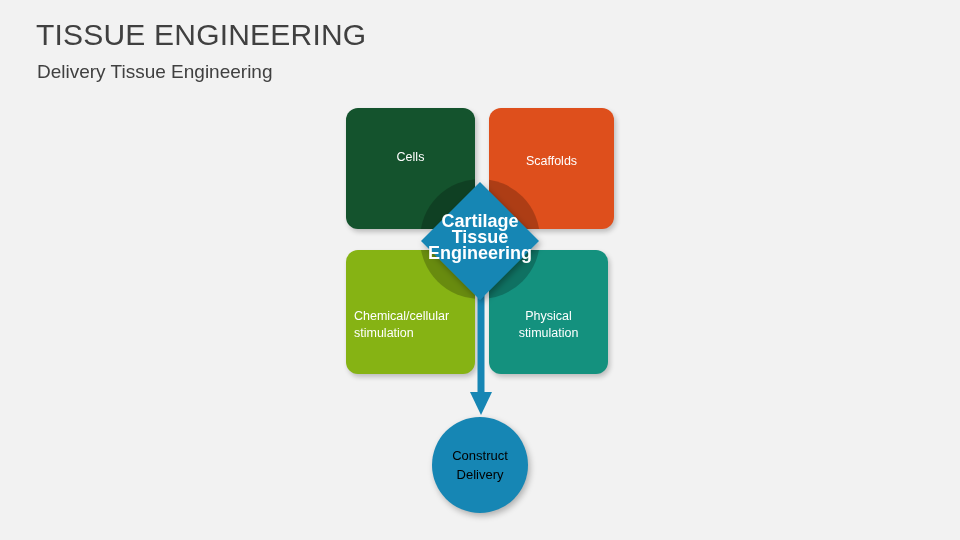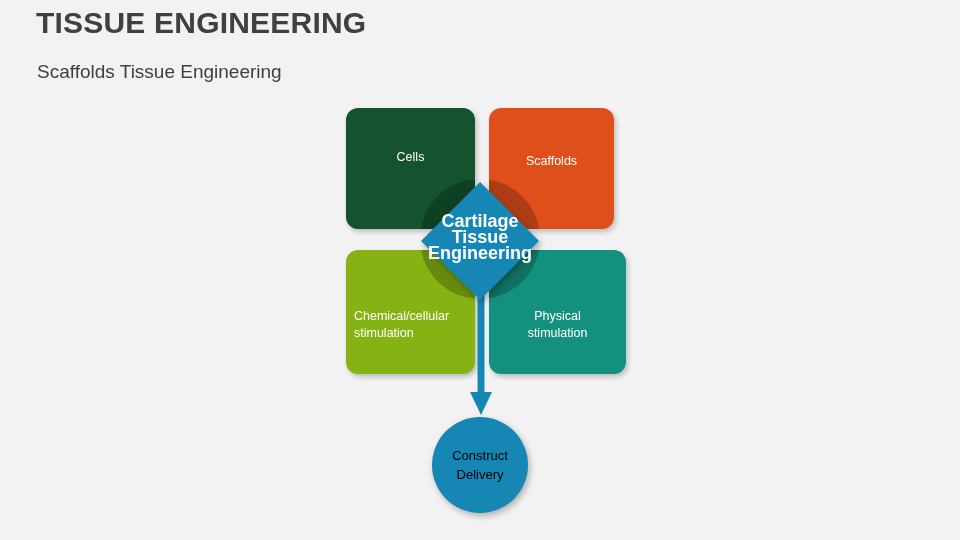--- a/index.html
+++ b/index.html
@@ -12,23 +12,23 @@
     background: #f2f2f2;
     font-family: "Liberation Sans", sans-serif;
     overflow: hidden;
     position: relative;
   }
 
   
   #slide-title {
     position: absolute;
     left: 36px;
-    top: 6px;
+    top: 18px;
     font-size: 30px;
-    font-weight: bold;
+    font-weight: normal;
     color: #404040;
     letter-spacing: 0.2px;
     white-space: nowrap;
   }
   #slide-subtitle {
     position: absolute;
     left: 37px;
     top: 61px;
     font-size: 19px;
     font-weight: normal;
@@ -61,21 +61,21 @@
     line-height: 17px;
     text-align: center;
     padding: 0 8px;
     box-sizing: border-box;
   }
 
   
   #quad-cells       { left: 346px; top: 108px; width: 129px; height: 121px; background: #14532d; }
   #quad-scaffolds   { left: 489px; top: 108px; width: 125px; height: 121px; background: #de4f1c; }
   #quad-chemical    { left: 346px; top: 250px; width: 129px; height: 124px; background: #86b314; }
-  #quad-physical    { left: 489px; top: 250px; width: 137px; height: 124px; background: #14917e; }
+  #quad-physical    { left: 489px; top: 250px; width: 119px; height: 124px; background: #14917e; }
 
   
   #quad-cells .quad-label      { top: 41px; }
   #quad-scaffolds .quad-label  { top: 45px; }
   #quad-chemical .quad-label   { top: 58px; text-align: left; padding-left: 8px; }
   #quad-physical .quad-label   { top: 58px; }
 
   
   .wedge {
     position: absolute;
@@ -142,21 +142,21 @@
     font-size: 13px;
     line-height: 19px;
     pointer-events: none;
   }
 </style>
 </head>
 <body>
 
 <div>
   <div id="slide-title">TISSUE ENGINEERING</div>
-  <div id="slide-subtitle">Scaffolds Tissue Engineering</div>
+  <div id="slide-subtitle">Delivery Tissue Engineering</div>
 </div>
 
 <div id="diagram">
 
   <div class="quad" id="quad-cells">
     <div class="wedge"></div>
     <div class="quad-label">Cells</div>
   </div>
 
   <div class="quad" id="quad-scaffolds">

